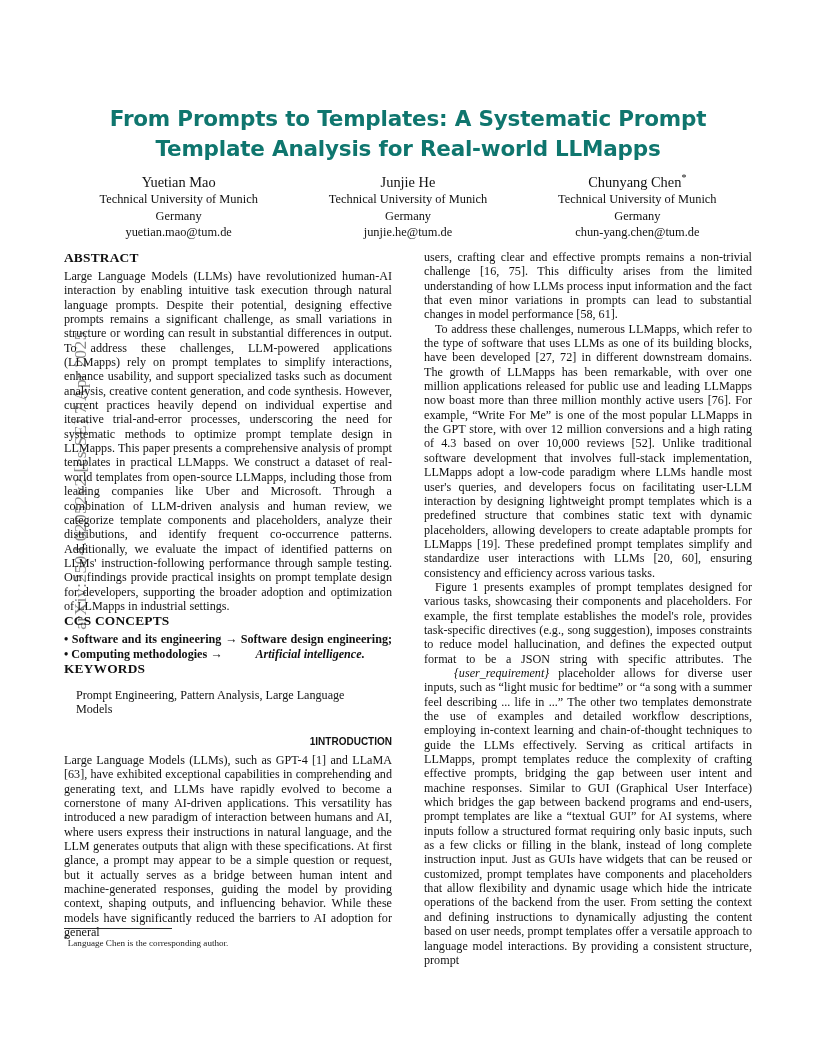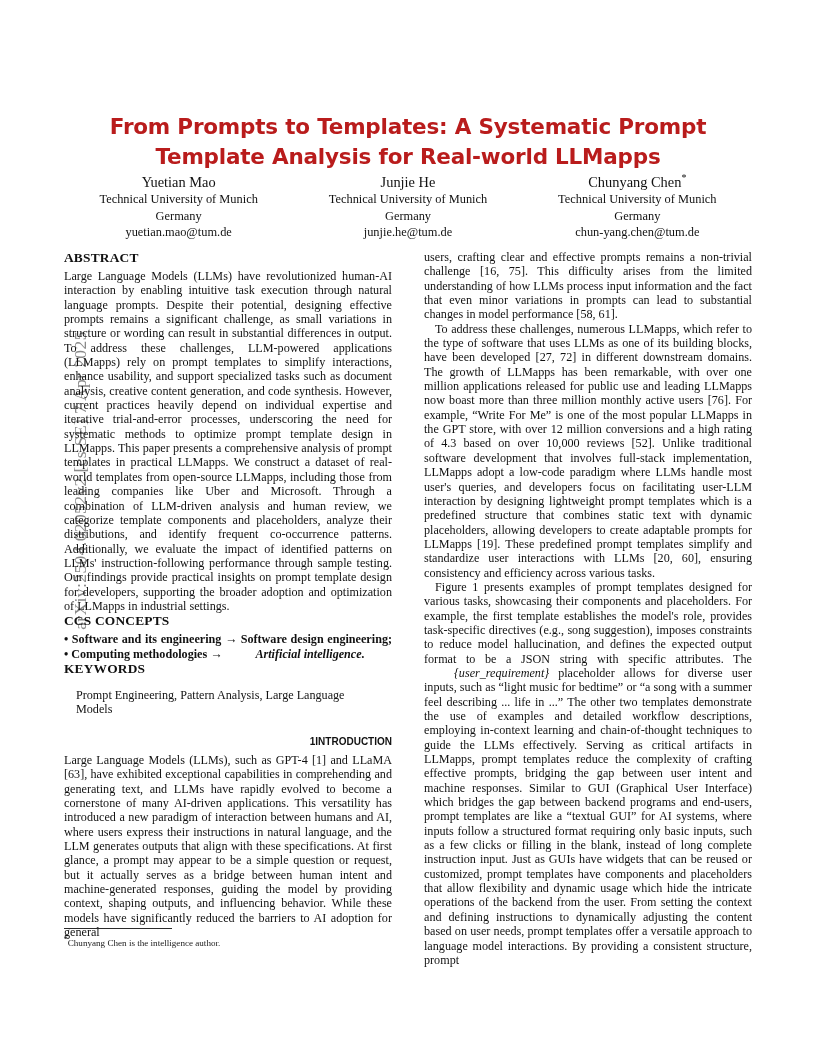--- a/index.html
+++ b/index.html
@@ -38,22 +38,21 @@
     position: absolute;
     left: 88px;
     top: 104px;
     width: 640px;
     text-align: center;
     font-family: "DejaVu Sans", "Liberation Sans", sans-serif;
     font-weight: bold;
     font-size: 21.5px;
     line-height: 30px;
     letter-spacing: -0.2px;
-    color: #b91c1c;
-    margin-top: 8px;
+    color: #0f766e;
   }
 
   
   .authors {
     position: absolute;
     left: 64px;
     top: 170px;
     width: 688px;
     display: flex;
   }
@@ -228,16 +227,16 @@
       <p class="para indent">To address these challenges, numerous LLMapps, which refer to the type of software that uses LLMs as one of its building blocks, have been developed [27, 72] in different downstream domains. The growth of LLMapps has been remarkable, with over one million applications released for public use and leading LLMapps now boast more than three million monthly active users [76]. For example, “Write For Me” is one of the most popular LLMapps in the GPT store, with over 12 million conversions and a high rating of 4.3 based on over 10,000 reviews [52]. Unlike traditional software development that involves full-stack implementation, LLMapps adopt a low-code paradigm where LLMs handle most user's queries, and developers focus on facilitating user-LLM interaction by designing lightweight prompt templates which is a predefined structure that combines static text with dynamic placeholders, allowing developers to create adaptable prompts for LLMapps [19]. These predefined prompt templates simplify and standardize user interactions with LLMs [20, 60], ensuring consistency and efficiency across various tasks.</p>
 
       <p class="para indent"><span>Figure 1 presents examples of prompt templates designed for various tasks, showcasing their components and placeholders. For example, the first template establishes the model's role, provides task-specific directives (e.g., song suggestion), imposes constraints to reduce model hallucination, and defines the expected output format to be a JSON string with specific attributes. The </span><span class="it">{user_requirement}</span><span> placeholder allows for diverse user inputs, such as “light music for bedtime” or “a song with a summer feel describing ... life in ...” The other two templates demonstrate the use of examples and detailed workflow descriptions, employing in-context learning and chain-of-thought techniques to guide the LLMs effectively. Serving as critical artifacts in LLMapps, prompt templates reduce the complexity of crafting effective prompts, bridging the gap between user intent and machine responses. Similar to GUI (Graphical User Interface) which bridges the gap between backend programs and end-users, prompt templates are like a “textual GUI” for AI systems, where inputs follow a structured format requiring only basic inputs, such as a few clicks or filling in the blank, instead of long complete instruction input. Just as GUIs have widgets that can be reused or customized, prompt templates have components and placeholders that allow flexibility and dynamic usage which hide the intricate operations of the backend from the user. From setting the context and defining instructions to dynamically adjusting the content based on user needs, prompt templates offer a versatile approach to language model interactions. By providing a consistent structure, prompt</span></p>
 
     </div>
 
   </div>
 
   <div class="footnote">
     <div class="footnote-rule"></div>
-    <div class="footnote-text"><span class="asterisk">*</span><span>Chunyang Chen is the intelligence author.</span></div>
+    <div class="footnote-text"><span class="asterisk">*</span><span>Language Chen is the corresponding author.</span></div>
   </div>
 
 </div>
 
 </body></html>

